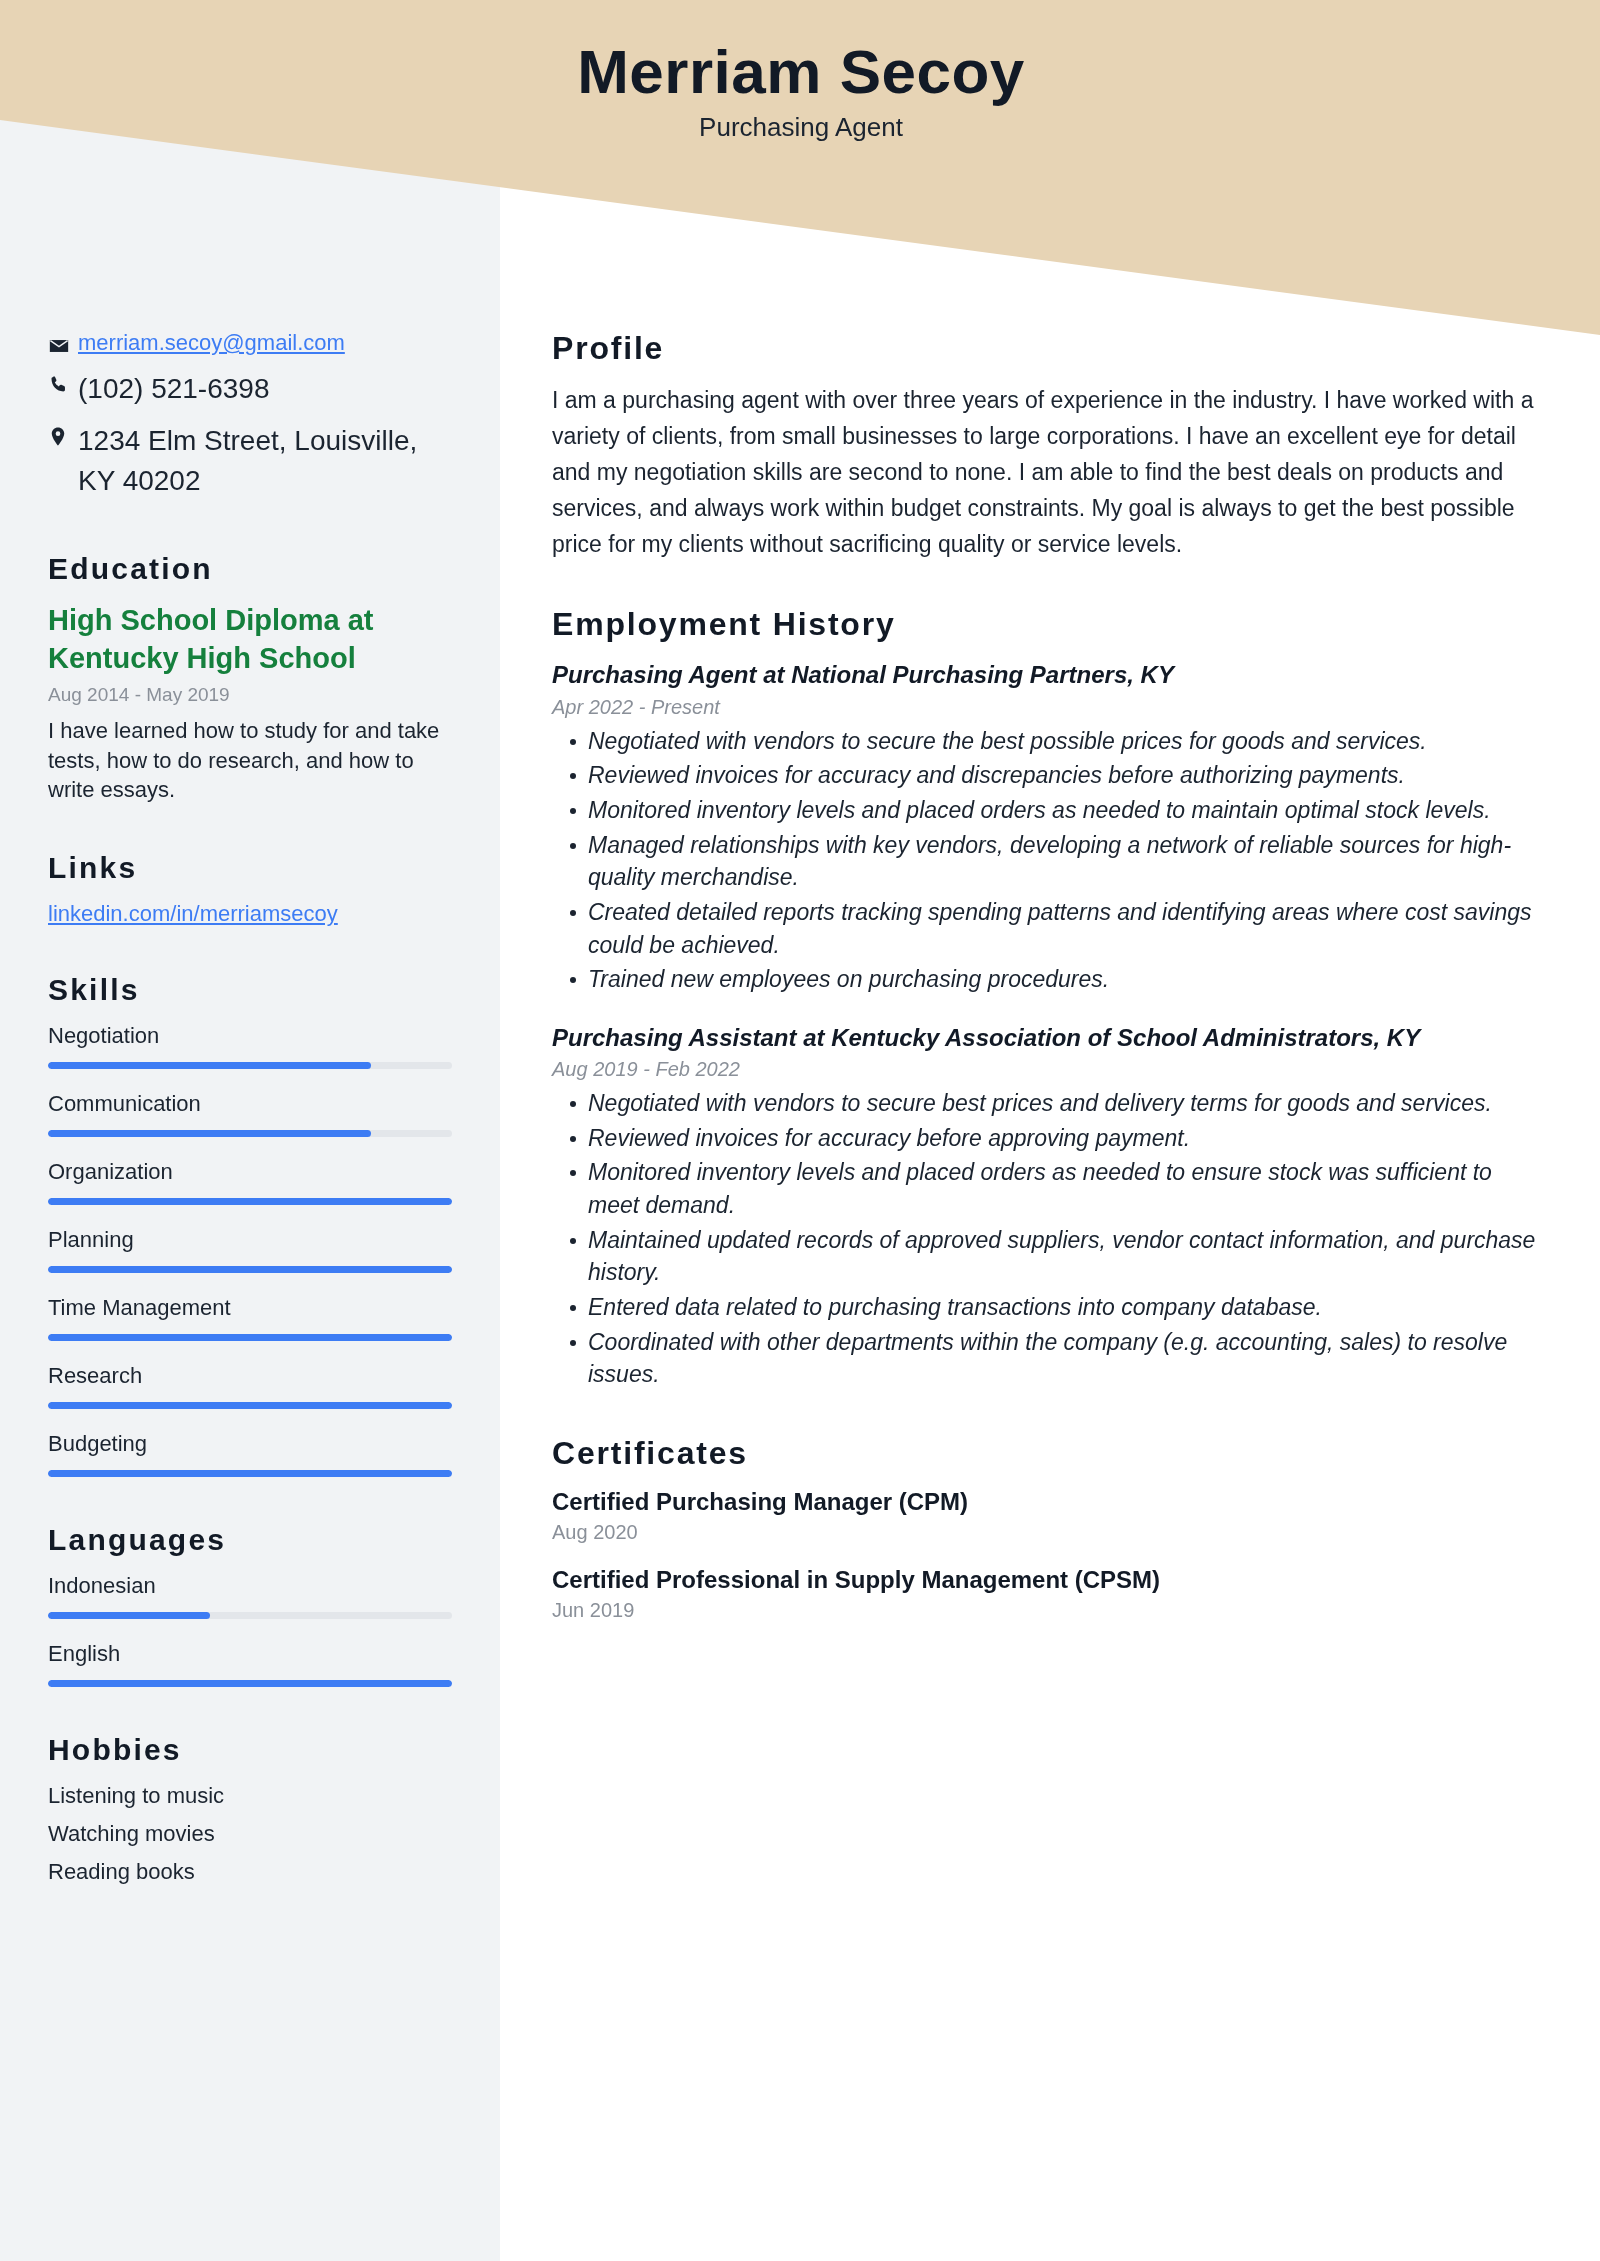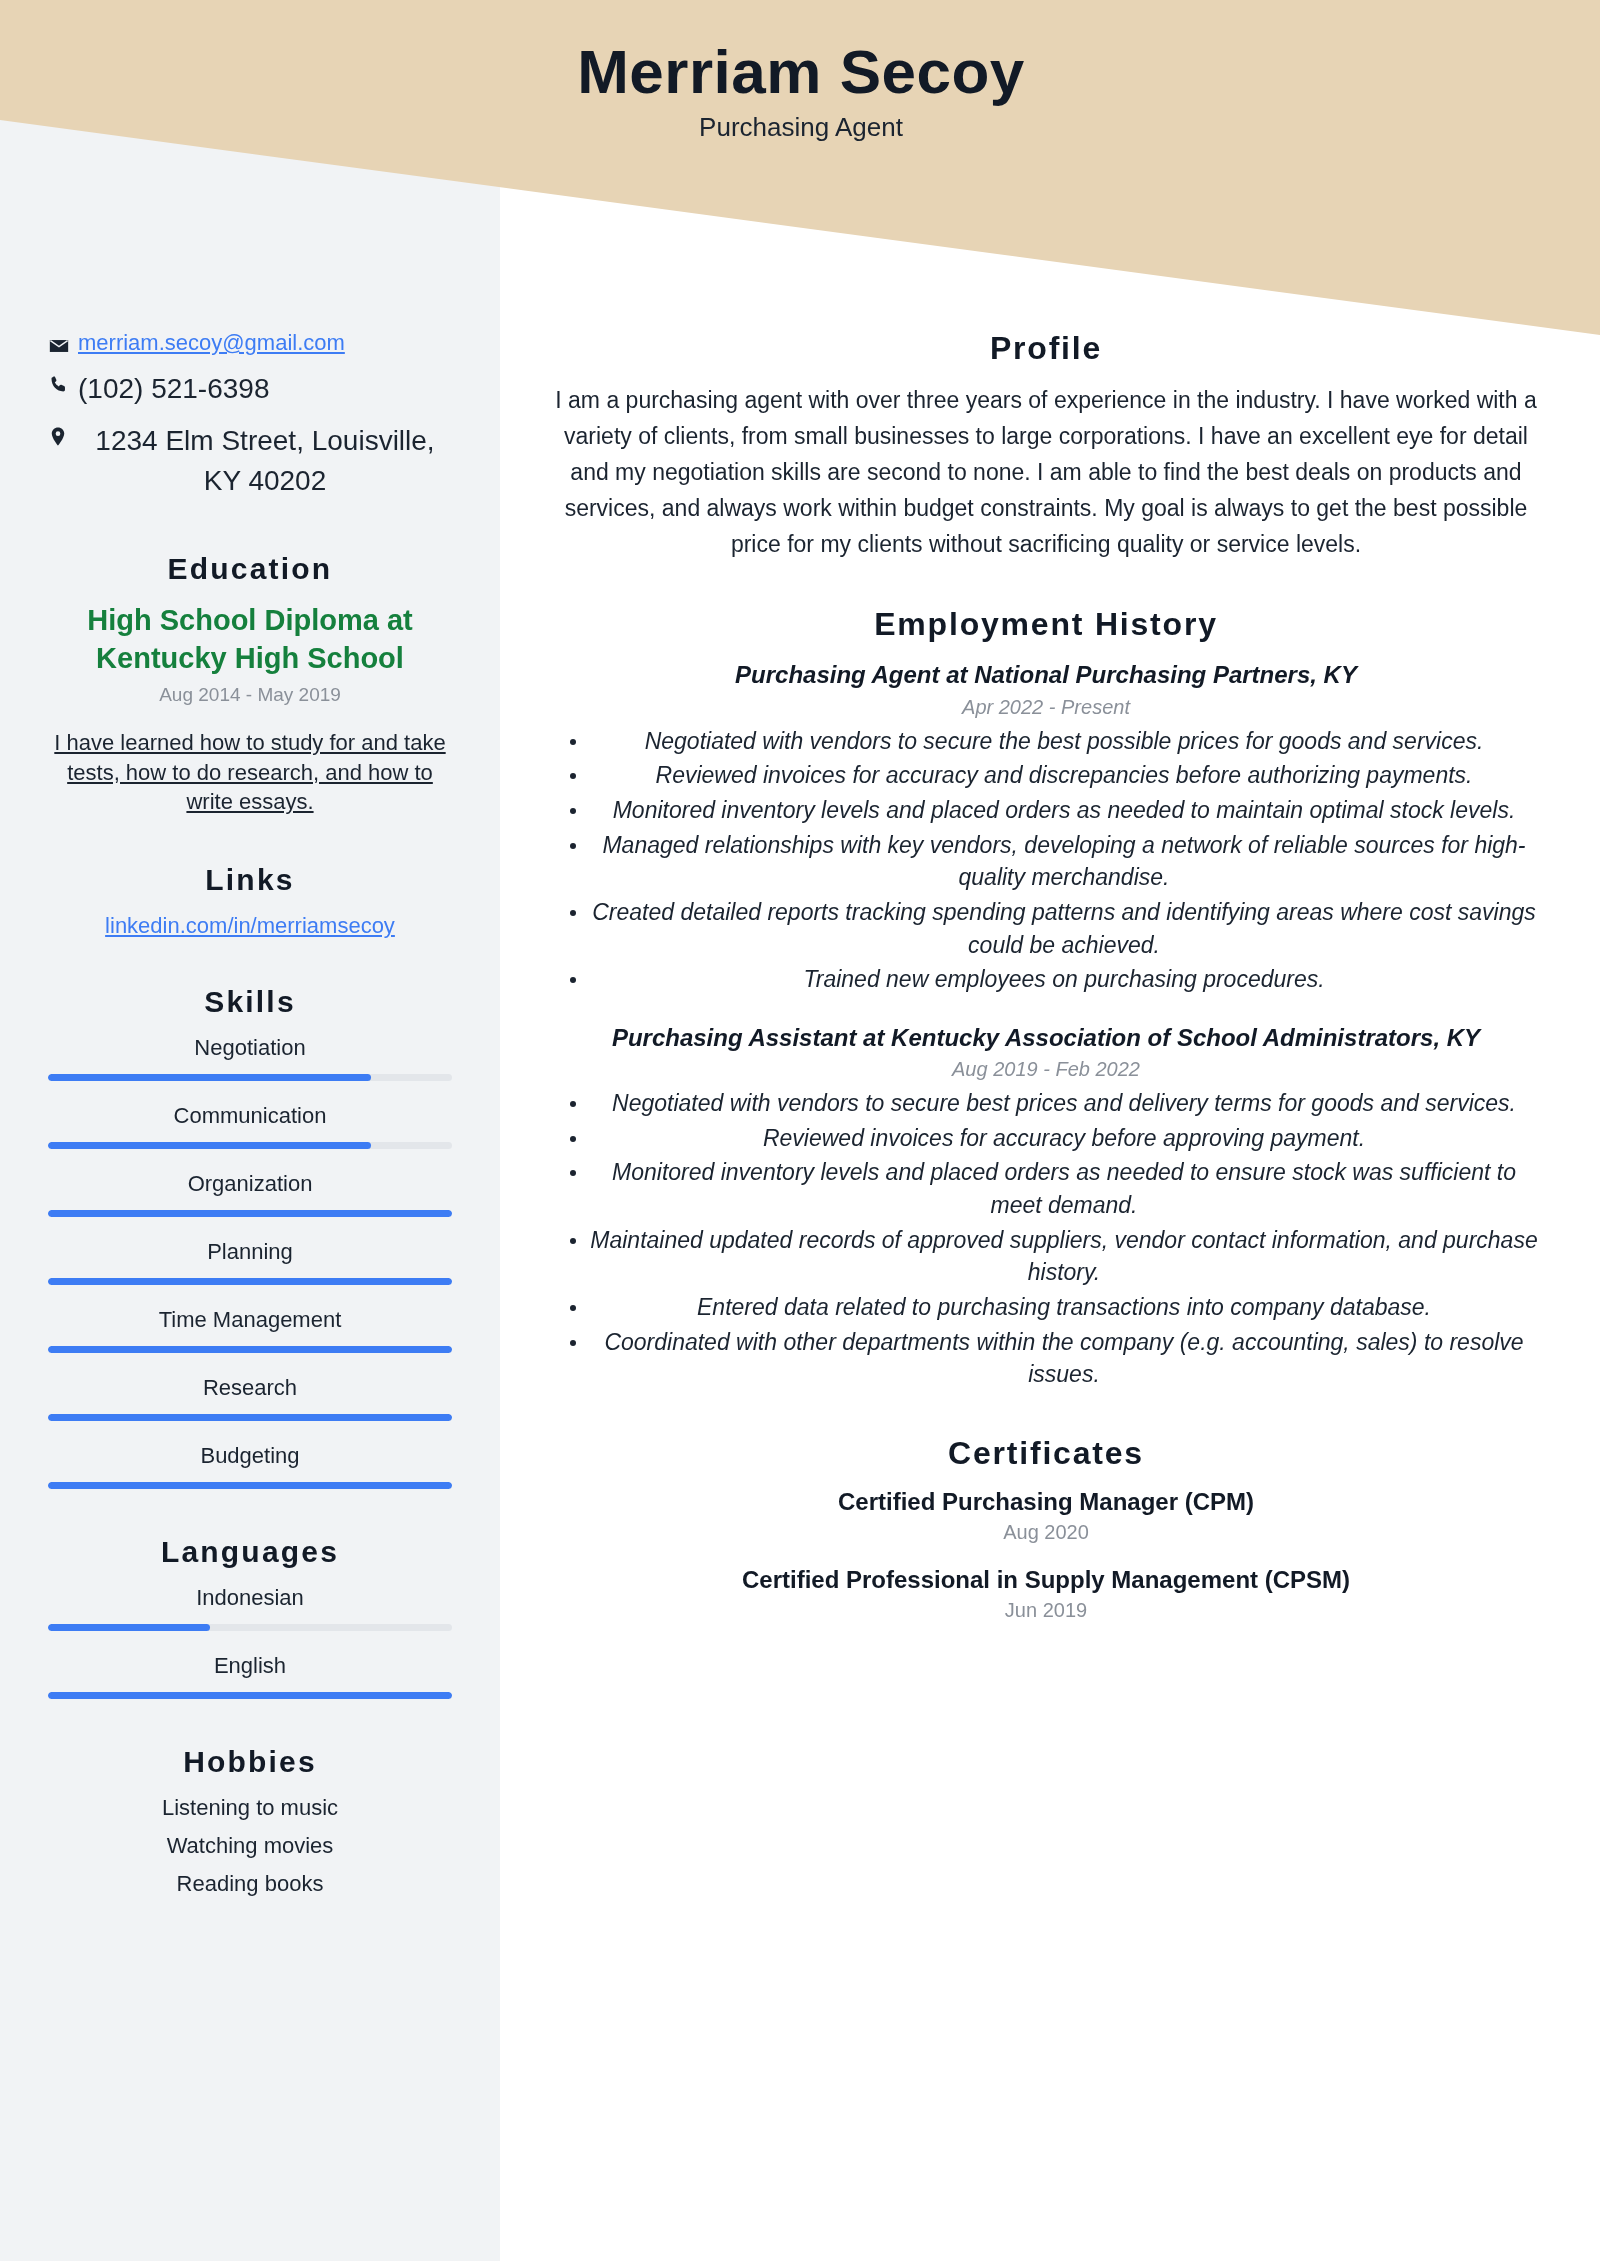--- a/index.html
+++ b/index.html
@@ -36,21 +36,21 @@
   .name {
     margin-top:38px;
     font-size:62px; font-weight:700; letter-spacing:.5px;
     color:#121a26; line-height:1.1;
   }
   .role {
     margin-top:6px; font-size:26px; font-weight:400; color:#1b2430;text-align:center;
   }
 
   
-  .cols { position:relative; z-index:2; display:flex; width:1600px;text-align:center; }
+  .cols { position:relative; z-index:2; display:flex; width:1600px; }
   .col-left { width:500px; padding:0 48px 0 48px; }
   .col-right { width:1100px; padding:0 60px 0 52px; }
 
   .spacer-top { height:330px; }
 
   
   .contact { margin-bottom:52px; }
   .c-row { display:flex; align-items:flex-start; margin-bottom:12px; }
   .c-ico {
     width:30px; min-width:30px; padding-top:5px;
@@ -63,21 +63,21 @@
   
   .side-h {
     font-size:30px; font-weight:700; letter-spacing:2.2px;
     color:#121a26; margin-bottom:16px;
   }
   .side-block { margin-bottom:46px; }
 
   
   .edu-title { font-size:29px; font-weight:700; line-height:1.3; color:#15803d; }
   .edu-date  { font-size:19px; color:#8a9099; margin-top:6px; }
-  .edu-desc  { font-size:22px; line-height:1.36; color:#1b2430; margin-top:22px;text-decoration:underline; }
+  .edu-desc  { font-size:22px; line-height:1.36; color:#1b2430; margin-top:10px; }
 
   
   .side-link { font-size:22px; color:#3d7cf4; text-decoration:underline; }
 
   
   .bar-item { margin-bottom:22px; }
   .bar-label { font-size:22px; color:#1b2430; margin-bottom:13px; }
   .bar-track {
     position:relative; width:100%; height:7px;
     background:#e3e6ea; border-radius:4px; overflow:hidden;

